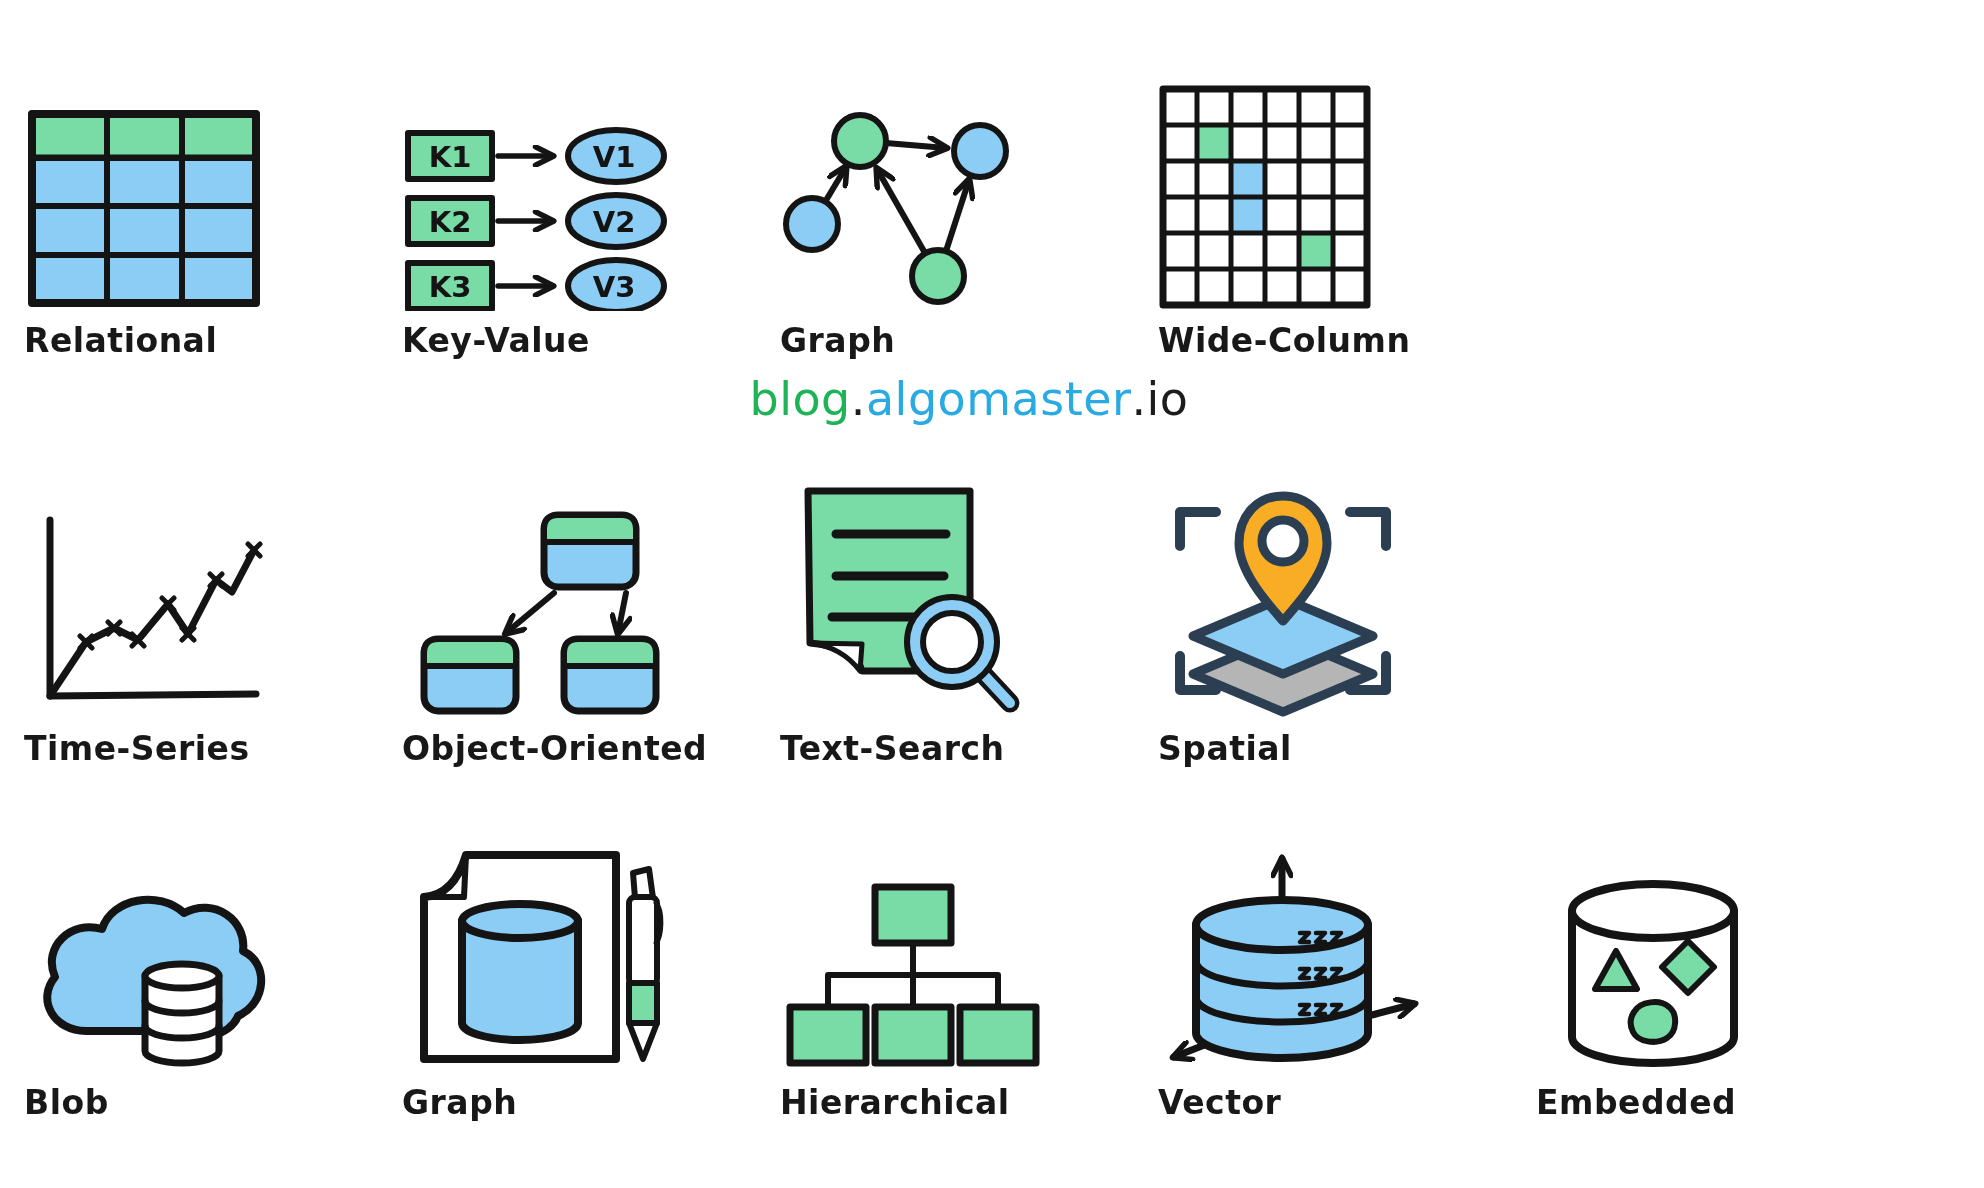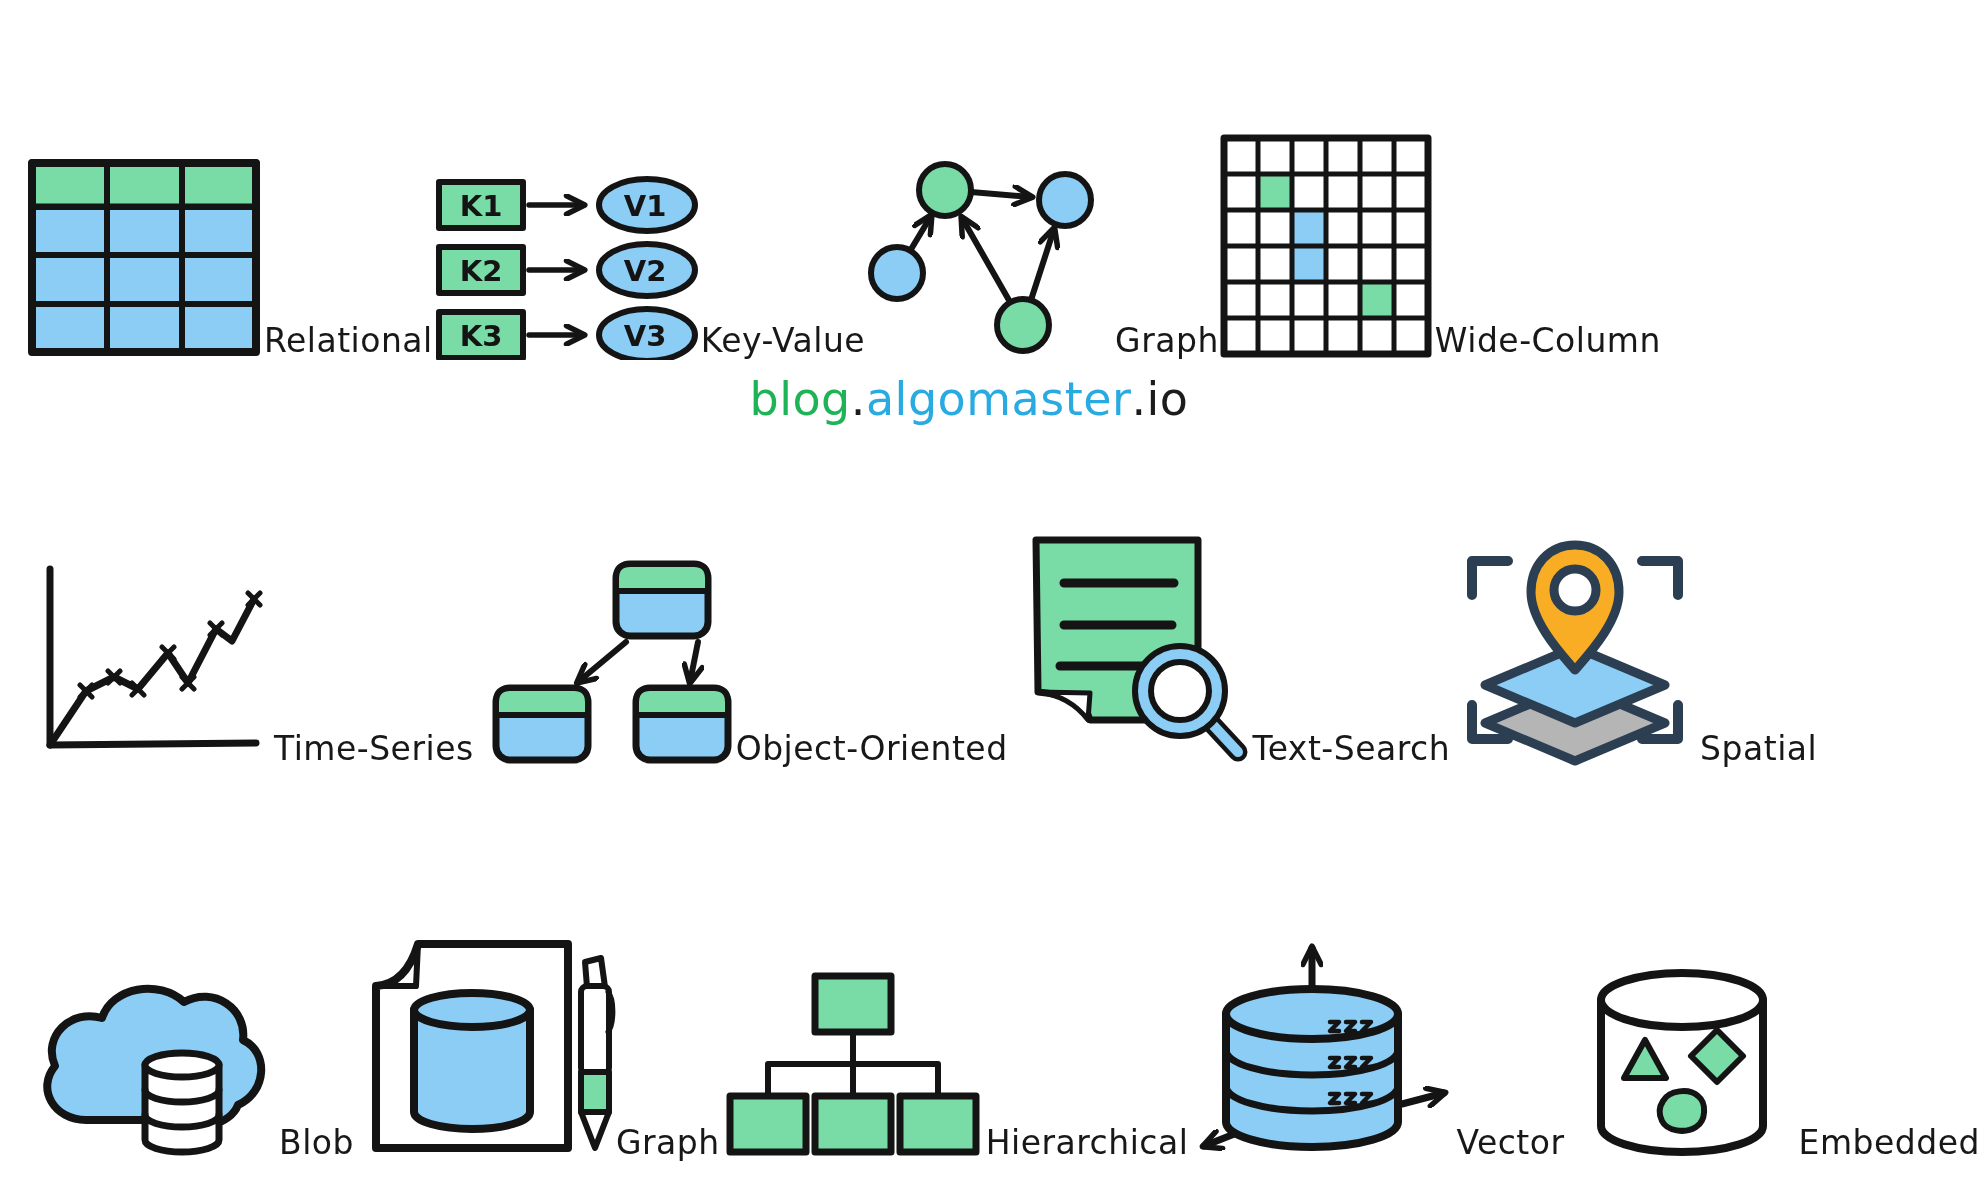--- a/index.html
+++ b/index.html
@@ -9,32 +9,32 @@
   *{box-sizing:border-box}
   html,body{margin:0;padding:0}
   body{
     width:1984px;height:1188px;background:#ffffff;overflow:hidden;
     font-family:"DejaVu Sans","Liberation Sans",sans-serif;
   }
   .sheet{width:100%;height:100%;display:flex;flex-direction:column;padding:20px 70px 0 24px}
   .row{display:grid;grid-template-columns:repeat(5,1fr)}
   .row1{height:340px}
   .row2{height:330px}
-  .row3{flex:1;padding-bottom:26px}
+  .row3{flex:1;padding-bottom:66px}
   .brand{
     height:78px;display:flex;align-items:center;justify-content:center;
     font-size:46px;font-weight:normal;letter-spacing:.5px
   }
   .b-green{color:var(--brand-green)}
   .b-blue{color:var(--brand-blue)}
   .b-dark{color:#1c1c1c}
-  .cell{display:flex;flex-direction:row;align-items:flex-end;justify-content:flex-end}
+  .cell{display:flex;flex-direction:column;align-items:flex-start;justify-content:flex-end}
   .icon{display:flex;align-items:flex-end;justify-content:center}
   .label{
-    margin-top:10px;font-size:33px;font-weight:normal;color:#181818;letter-spacing:.5px;
+    margin-top:10px;font-size:33px;font-weight:bold;color:#181818;letter-spacing:.5px;
     white-space:nowrap
   }
   
   .ink{stroke:var(--ink);stroke-linecap:round;stroke-linejoin:round}
   .nv{stroke:var(--navy);stroke-linecap:round;stroke-linejoin:round}
   .g{fill:var(--green)} .b{fill:var(--blue)} .w{fill:#fff} .n{fill:none}
   .o{fill:var(--orange)} .gr{fill:var(--gray)}
   .kvt{
     font-family:"DejaVu Sans","Liberation Sans",sans-serif;
     font-size:29px;font-weight:bold;fill:var(--ink);text-anchor:middle

